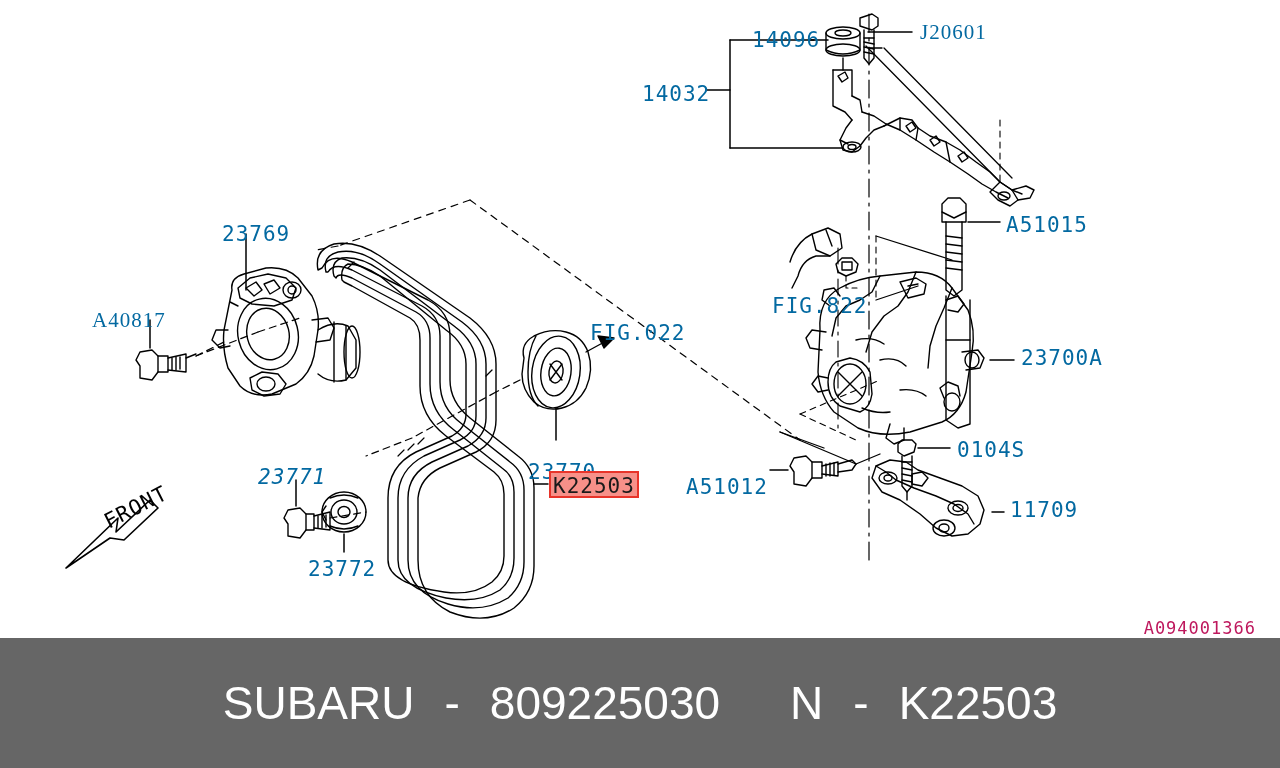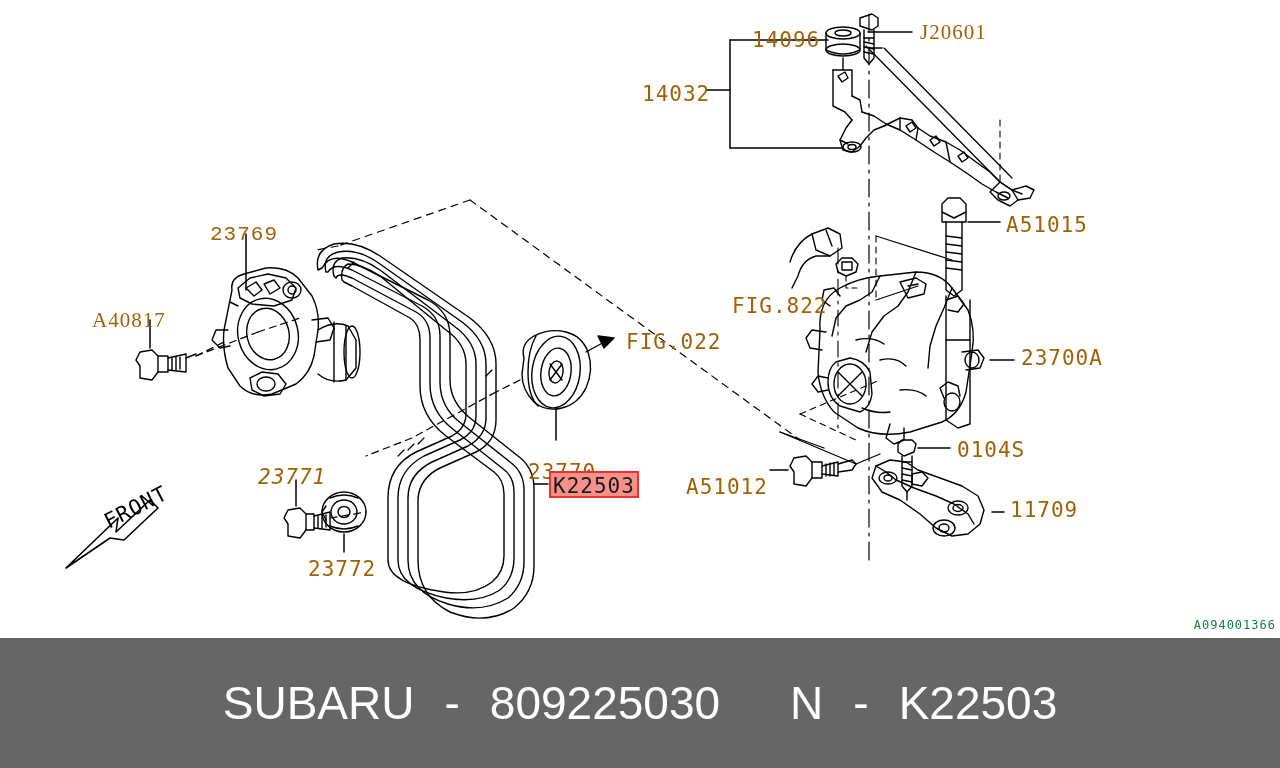--- a/index.html
+++ b/index.html
@@ -19,30 +19,30 @@
     background:#fff;
   }
   #diagram svg{display:block;width:1280px;height:638px;}
 
   
   .lbl{
     position:absolute;
     font-family:"DejaVu Sans Mono", monospace;
     font-size:21px;
     letter-spacing:1px;
-    color:#a16207;
+    color:#0369a1;
     white-space:nowrap;
     line-height:1;
   }
 
   
   #drawcode{
-    position:absolute;right:4px;top:618px;
+    position:absolute;right:24px;top:618px;
     font-family:"DejaVu Sans Mono", monospace;
-    font-size:12px;letter-spacing:1px;color:#15803d;white-space:nowrap;
+    font-size:17px;letter-spacing:1px;color:#be185d;white-space:nowrap;
   }
 
   
   #hl-box{
     position:absolute;
     left:549px;top:471px;
     width:90px;height:27px;
     background:#f79089;
     border:2px solid #e8342a;
     box-sizing:border-box;
@@ -369,24 +369,24 @@
     </svg>
 
     <div class="lbl" style="left:642px;top:84px;text-align:center;">14032</div>
     <div class="lbl" style="left:752px;top:30px;">14096</div>
     <div class="lbl" style="left:920px;top:22px;font-family:Liberation Serif, serif;">J20601</div>
     <div class="lbl" style="left:1006px;top:215px;">A51015</div>
     <div class="lbl" style="left:1021px;top:348px;">23700A</div>
     <div class="lbl" style="left:957px;top:440px;text-align:center;">0104S</div>
     <div class="lbl" style="left:1010px;top:500px;">11709</div>
     <div class="lbl" style="left:686px;top:477px;">A51012</div>
-    <div class="lbl" style="left:732px;top:296px;text-align:right;">FIG.822</div>
-    <div class="lbl" style="left:590px;top:332px;margin-left:36px;">FIG.022</div>
+    <div class="lbl" style="left:772px;top:296px;text-align:right;">FIG.822</div>
+    <div class="lbl" style="left:590px;top:323px;">FIG.022</div>
     <div class="lbl" style="left:528px;top:452px;margin-top:10px;">23770</div>
-    <div class="lbl" style="left:210px;top:224px;font-family:Liberation Mono, monospace;">23769</div>
+    <div class="lbl" style="left:222px;top:224px;">23769</div>
     <div class="lbl" style="left:92px;top:310px;font-family:Liberation Serif, serif;">A40817</div>
     <div class="lbl" style="left:258px;top:467px;font-style:italic;">23771</div>
     <div class="lbl" style="left:308px;top:559px;">23772</div>
 
     <div id="hl-box"></div>
     <div id="hl-text">K22503</div>
 
     <div id="front-text">FRONT</div>
 
     <div id="drawcode">A094001366</div>

